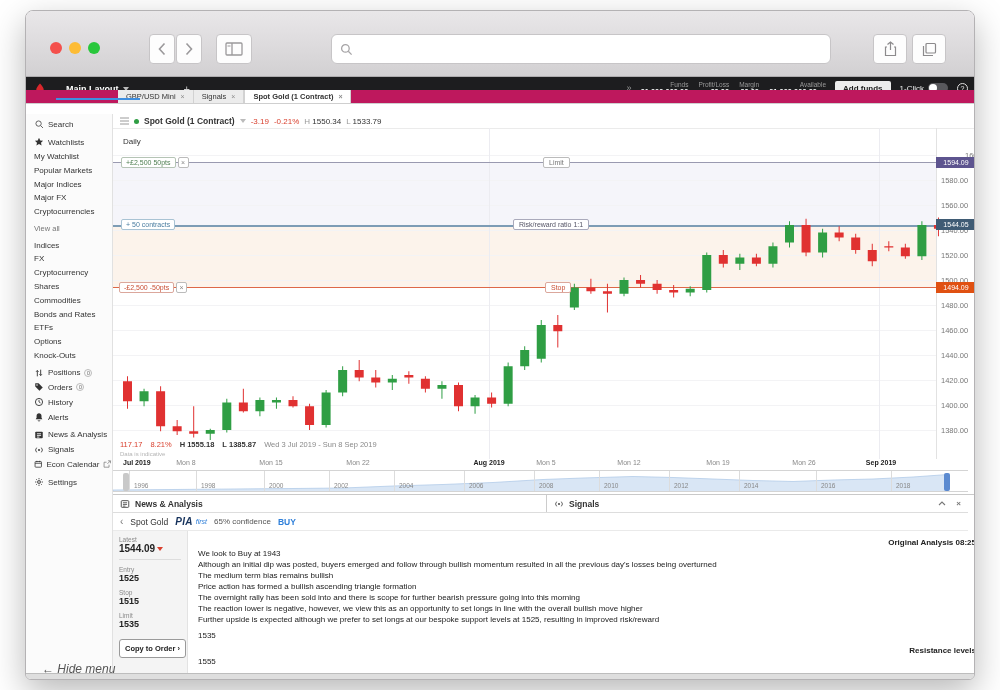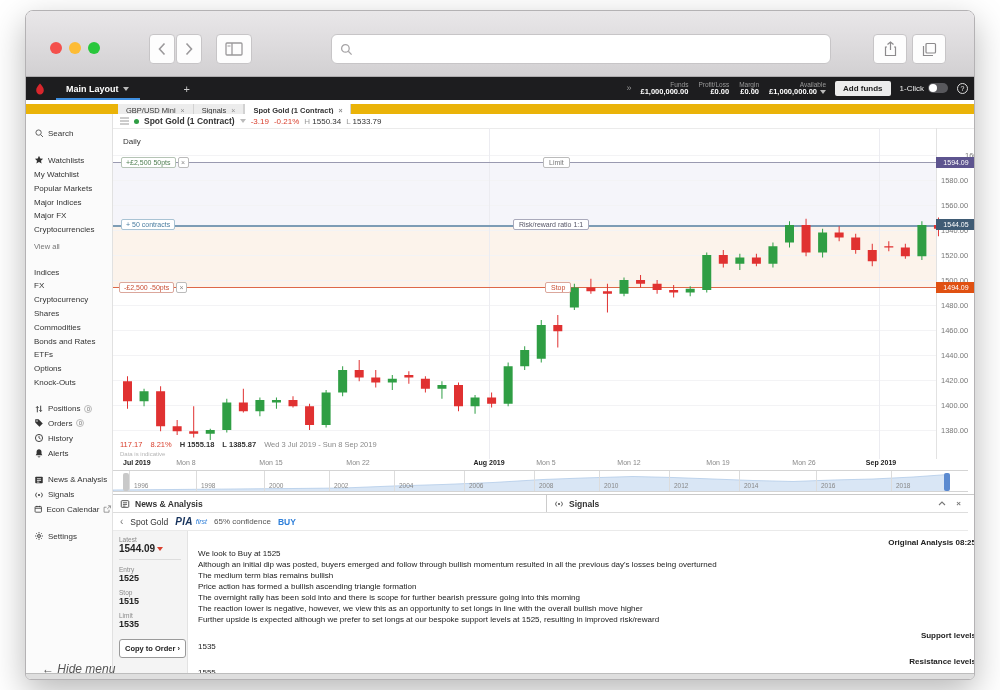--- a/index.html
+++ b/index.html
@@ -29,30 +29,30 @@
   .astat .lb { font-size:6.5px; color:#9a9a9a; }
   .astat .vl { font-size:7.5px; font-weight:bold; color:#fff; display:flex; align-items:center; gap:3px; justify-content:flex-end;}
   .addfunds { background:#ececec; color:#222; font-size:8px; font-weight:bold; border-radius:2px; padding:3px 8px; }
   .oneclick { font-size:8px; color:#eee; display:flex; align-items:center; gap:4px; }
   .toggle { width:20px; height:10px; border-radius:6px; background:#58585c; position:relative; }
   .toggle .knob { position:absolute; left:1px; top:1px; width:8px; height:8px; background:#fff; border-radius:50%; }
   .helpq { width:11px; height:11px; border:1px solid #ddd; border-radius:50%; font-size:7px; color:#eee;
            display:flex; align-items:center; justify-content:center; }
   .collapsechev { color:#999; font-size:9px; }
   
-  .tabstrip { position:absolute; left:0; top:93px; width:950px; height:14px; background:#eab308;
+  .tabstrip { position:absolute; left:0; top:79px; width:950px; height:14px; background:#be185d;
               border-bottom:1px solid #cfcfcf; display:flex; padding-left:92px;text-align:right; }
   .ptab { display:flex; align-items:center; gap:5px; font-size:7.5px; color:#333; padding:0 8px;
           border-right:1px solid #d2d2d2; background:#ececec; }
   .ptab.active { background:#fff; border-left:1px solid #d2d2d2; font-weight:bold; }
   .ptab .x { color:#8a8a8a; font-size:7px; }
   
   .sidebar { position:absolute; left:0; top:103px; width:87px; height:559px; background:#fbfbfb;
              border-right:1px solid #e1e1e1; font-size:8px; color:#333; }
-  .sgroup { margin-top:12px; }
+  .sgroup { margin-top:3px; }
   .sitem { display:flex; align-items:center; gap:4px; padding:2.4px 0 2.4px 8px; cursor:default; white-space:nowrap; }
   .sitem.muted { color:#777; font-size:7.5px; margin-top:3px; }
   .badge0 { font-size:6px; color:#777; border:1px solid #bbb; border-radius:50%; width:8px; height:8px;
             display:inline-flex; align-items:center; justify-content:center; }
   .hidemenu { position:absolute; left:8px; bottom:5px; font-size:8px; color:#555; }
   
   .main { position:absolute; left:87px; top:103px; width:863px; height:559px; background:#fff; }
   .chartheader { position:absolute; left:0; top:0; width:863px; height:15px; border-bottom:1px solid #ebebeb;
                  display:flex; align-items:center; gap:5px; padding-left:7px; font-size:8px; color:#333; }
   .chartheader .ttl { font-weight:bold; font-size:8.5px; }
@@ -612,30 +612,29 @@
           <div class="tvalue">1525</div>
           <div class="tlabel">Stop</div>
           <div class="tvalue">1515</div>
           <div class="tlabel">Limit</div>
           <div class="tvalue">1535</div>
           <div class="copybtn">Copy to Order ›</div>
         </div>
         <div class="analysis" id="analysis">
           <div class="bold">Original Analysis 08:25</div>
           <div id="analysis-lines">
-              <div>We look to Buy at 1525</div>
+              <div>We look to Buy at 1943</div>
               <div>Although an initial dip was posted, buyers emerged and follow through bullish momentum resulted in all the previous day's losses being overturned</div>
               <div>The medium term bias remains bullish</div>
               <div>Price action has formed a bullish ascending triangle formation</div>
               <div>The overnight rally has been sold into and there is scope for further bearish pressure going into this morning</div>
               <div>The reaction lower is negative, however, we view this as an opportunity to set longs in line with the overall bullish move higher</div>
               <div>Further upside is expected although we prefer to set longs at our bespoke support levels at 1525, resulting in improved risk/reward</div>
             </div>
           <div class="supblock">
-            <div class="bold">Support levels</div>
             <div>1535</div>
             <div class="bold" style="margin-top:4px">Resistance levels</div>
             <div>1555</div>
           </div>
         </div>
       </div>
     </div>
   </div>
 
   <div class="footer"></div>

